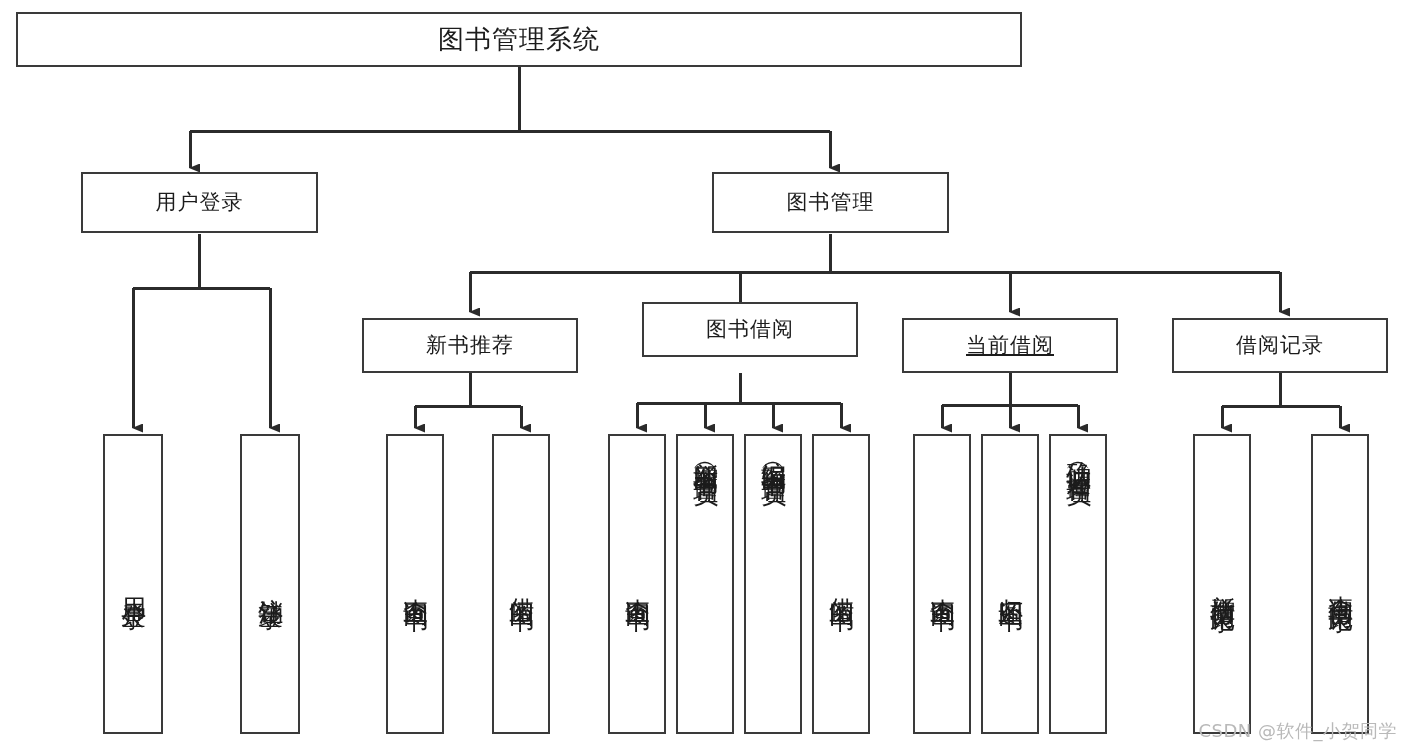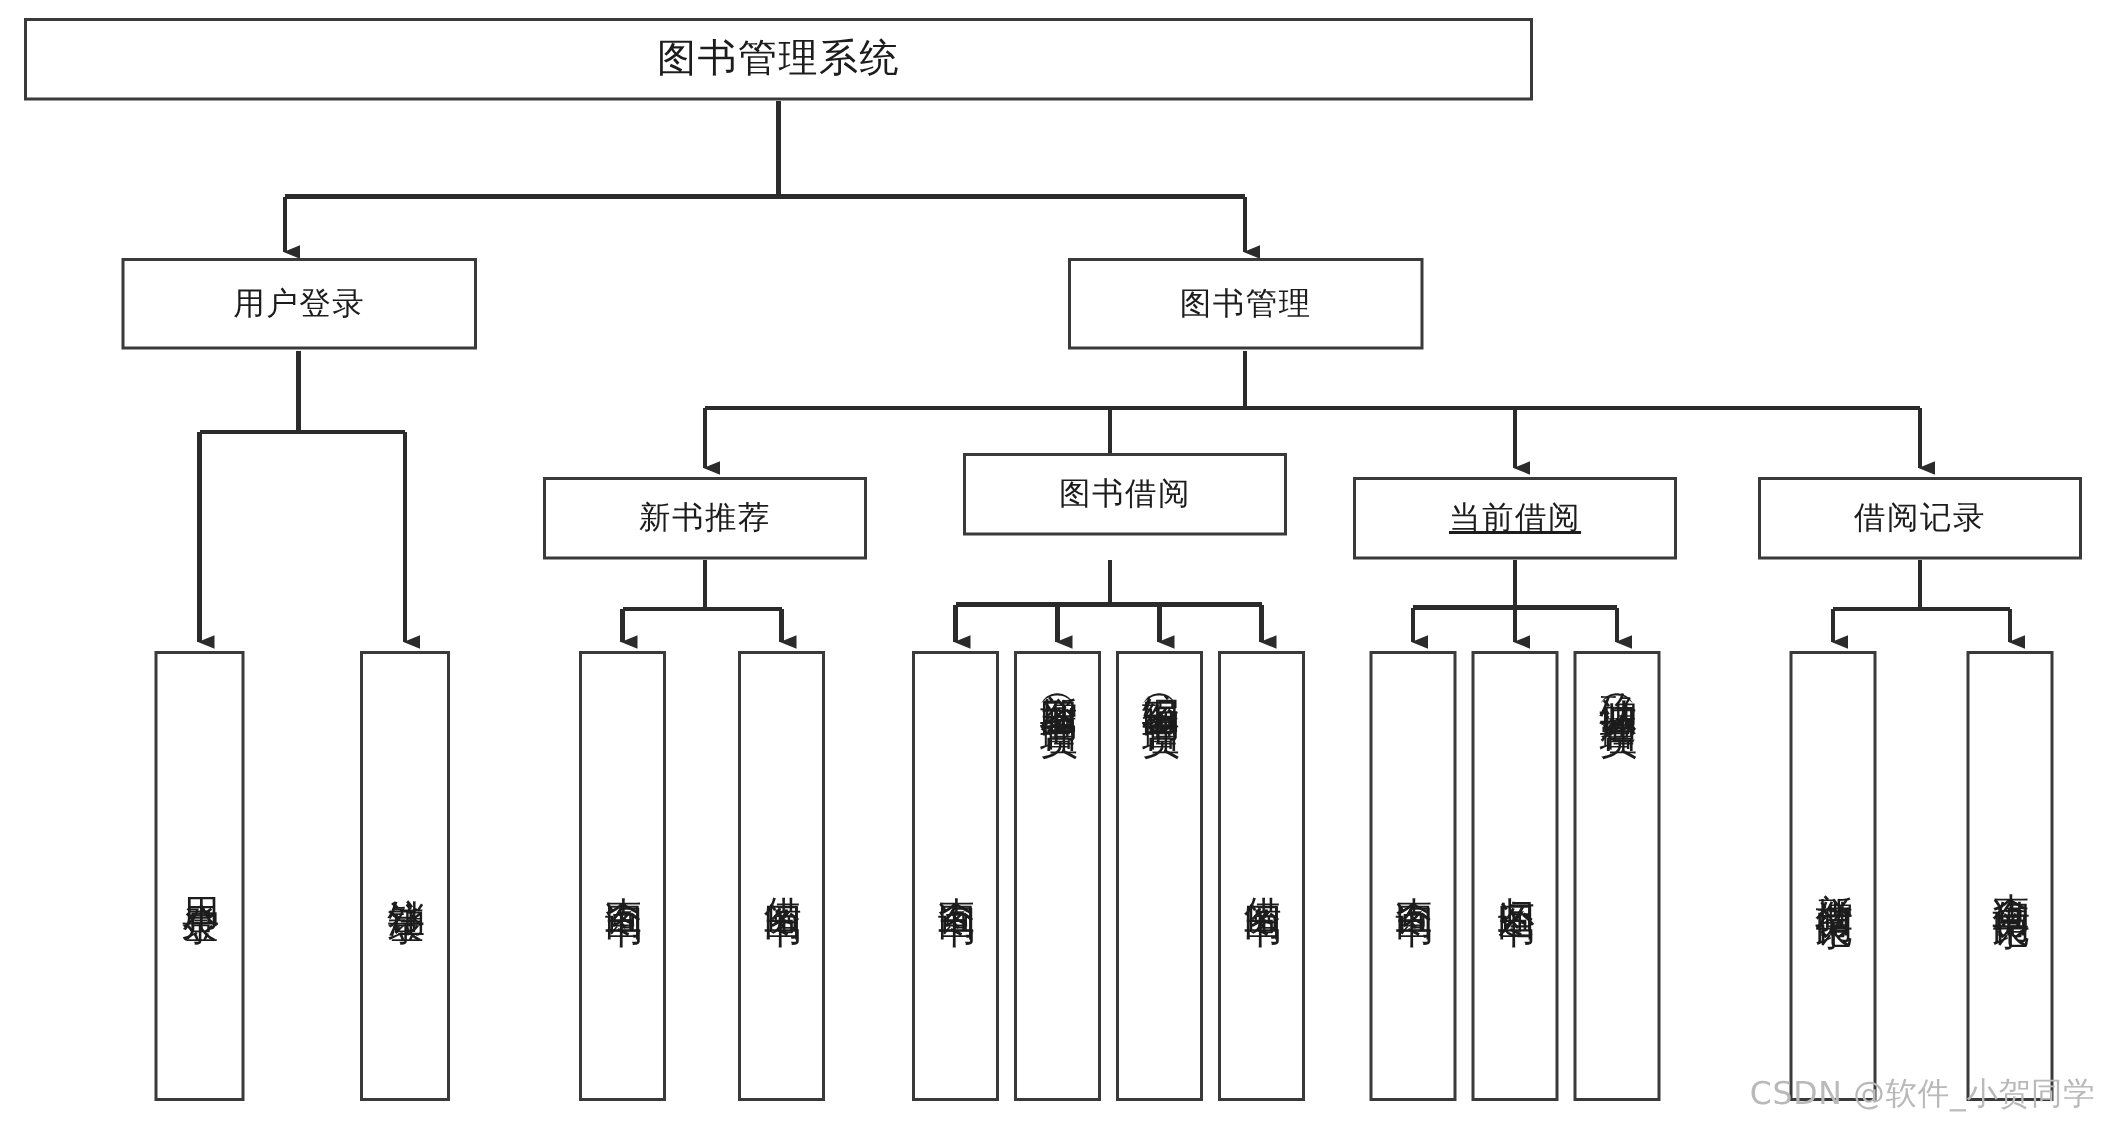--- a/index.html
+++ b/index.html
@@ -69,21 +69,21 @@
   }
   
   .node.v.center {
     align-items: center;
     padding-top: 0;
   }
   #watermark {
     position: absolute;
     right: 8px;
     bottom: 4px;
-    font-size: 21px;
+    font-size: 18px;
     color: #b9b9b9;
     letter-spacing: 0.5px;
     z-index: 5;
     white-space: nowrap;
   }
 </style>
 </head>
 <body>
 
 <div id="diagram-root">

